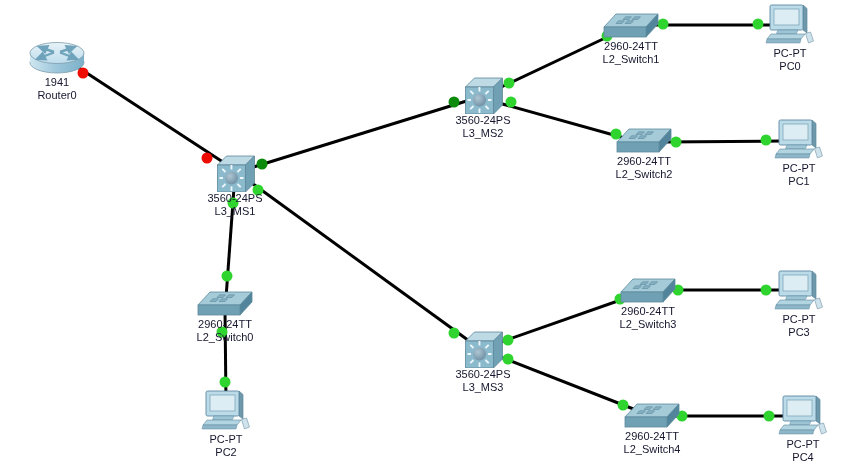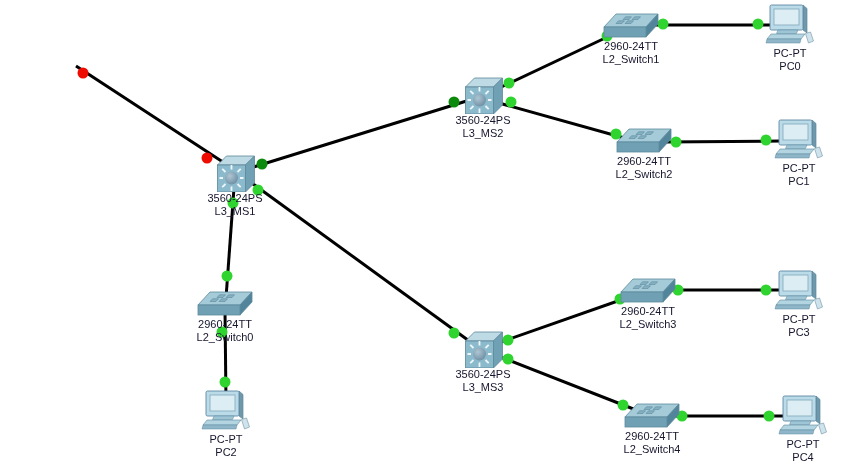--- a/index.html
+++ b/index.html
@@ -143,20 +143,27 @@
       <circle cx="508" cy="340" r="5.5" fill="#2fd42f"></circle>
       <circle cx="620" cy="299" r="5.5" fill="#2fd42f"></circle>
       <circle cx="508" cy="359" r="5.5" fill="#2fd42f"></circle>
       <circle cx="623" cy="405" r="5.5" fill="#2fd42f"></circle>
       <circle cx="678" cy="290" r="5.5" fill="#2fd42f"></circle>
       <circle cx="766" cy="290" r="5.5" fill="#2fd42f"></circle>
       <circle cx="682" cy="416" r="5.5" fill="#2fd42f"></circle>
       <circle cx="769" cy="416" r="5.5" fill="#2fd42f"></circle>
     </svg>
 
+  <div class="device" style="left: 57px; top: 40px;">
+    <svg class="ic" width="58" height="36">
+        <use href="#sym-router"></use>
+      </svg>
+    <div class="lbl">1941</div>
+    <div class="lbl">Router0</div>
+  </div>
 
   <div class="device" style="left: 235px; top: 154px;">
     <svg class="ic" width="40" height="38">
         <use href="#sym-switch-l3"></use>
       </svg>
     <div class="lbl">3560-24PS</div>
     <div class="lbl">L3_MS1</div>
   </div>
 
   <div class="device" style="left: 483px; top: 76px;">

